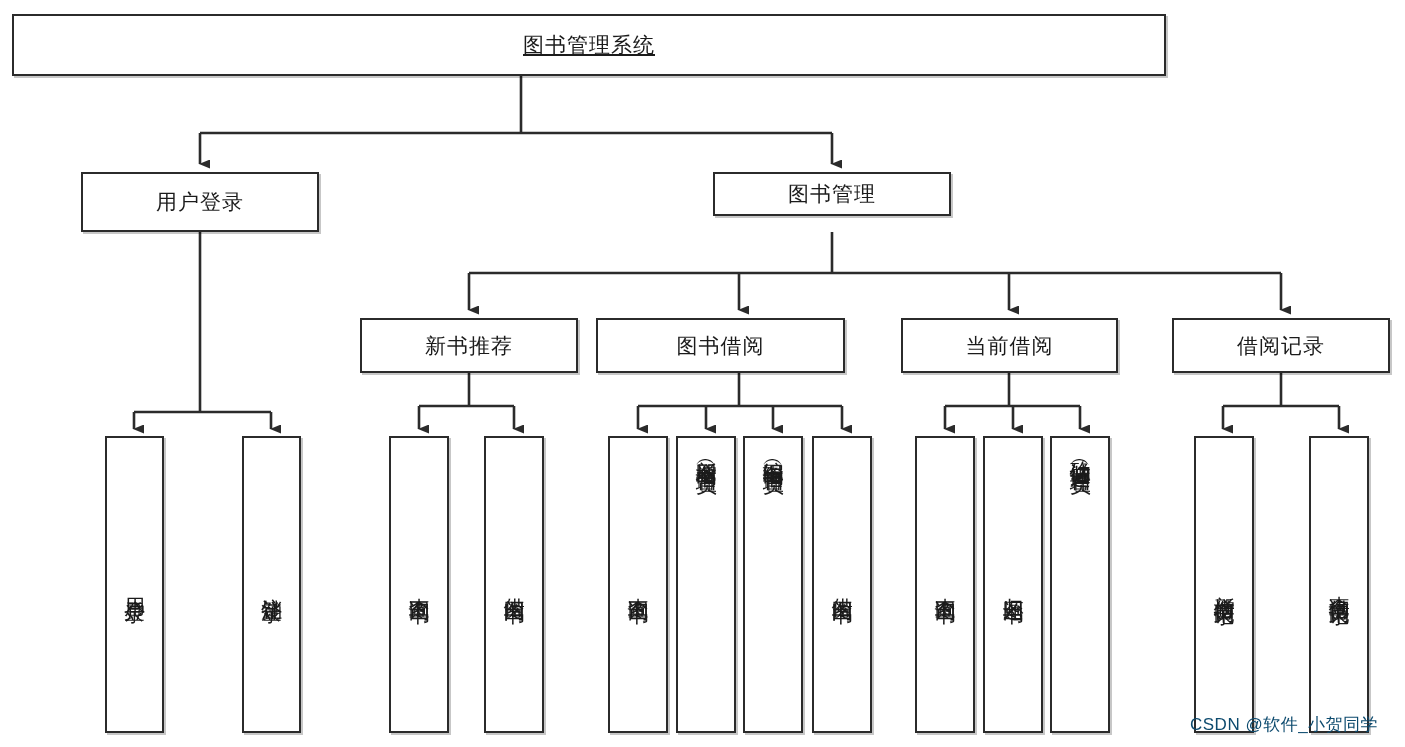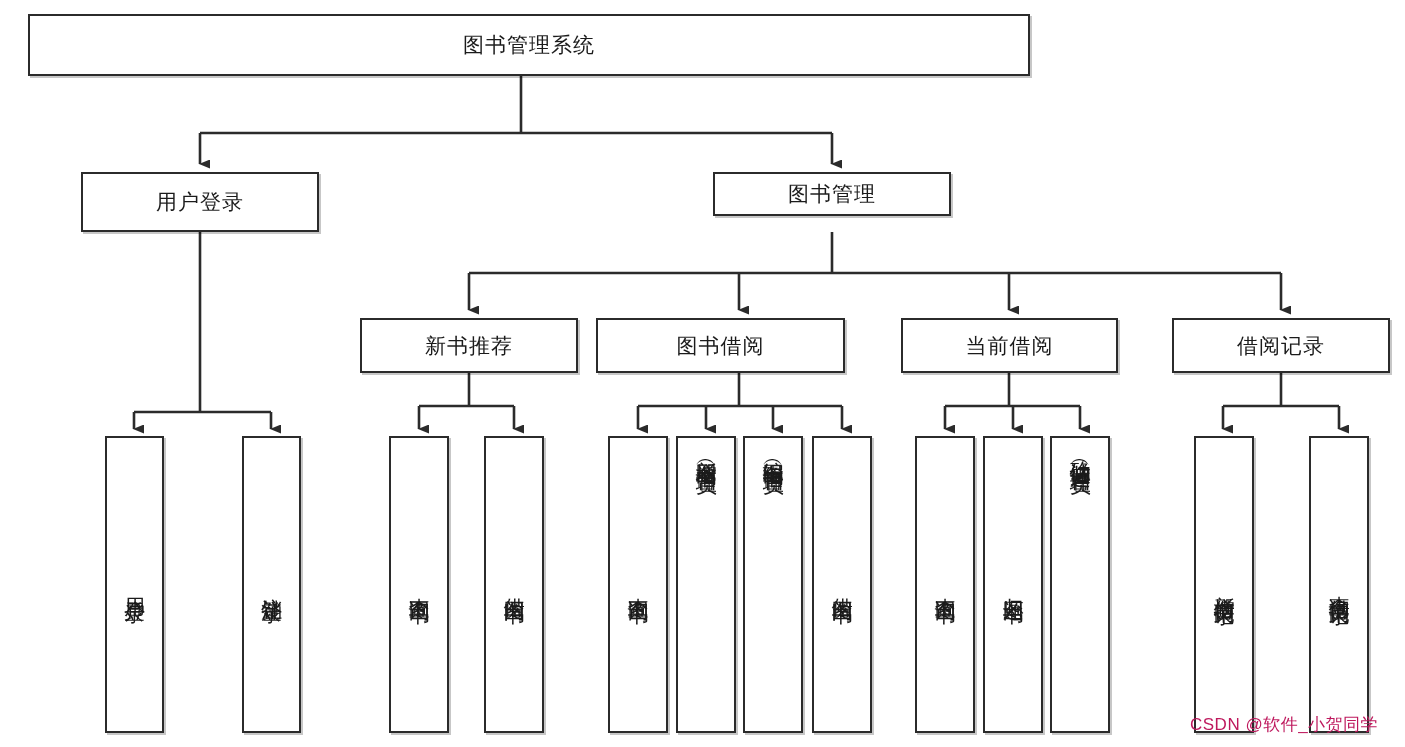--- a/index.html
+++ b/index.html
@@ -59,21 +59,21 @@
   }
   .node-v.v-center {
     align-items: center;
     padding-top: 0;
   }
   #watermark {
     position: absolute;
     left: 1190px;
     top: 713px;
     font-size: 17px;
-    color: #be185d;
+    color: #0c4a6e;
     white-space: nowrap;
     z-index: 5;
     letter-spacing: 0.5px;
   }
 </style>
 </head>
 <body>
 
 <div id="diagram-root">
 
@@ -120,21 +120,21 @@
       <path d="M1013,406 L1013,429" marker-end="url(#arrowhead)"></path>
       <path d="M1080,406 L1080,429" marker-end="url(#arrowhead)"></path>
 
       <path d="M1281,373 L1281,406"></path>
       <path d="M1223,406 L1339,406"></path>
       <path d="M1223,406 L1223,429" marker-end="url(#arrowhead)"></path>
       <path d="M1339,406 L1339,429" marker-end="url(#arrowhead)"></path>
     </g>
   </svg>
 
-  <div class="node node-h" style="left:28px; top:14px; width:1002px; height:62px;">
+  <div class="node node-h" style="left:12px; top:14px; width:1154px; height:62px;text-decoration:underline;">
     <span class="node-label">图书管理系统</span>
   </div>
 
   <div class="node node-h" style="left:81px; top:172px; width:238px; height:60px;">
     <span class="node-label">用户登录</span>
   </div>
   <div class="node node-h" style="left:713px; top:172px; width:238px; height:44px;">
     <span class="node-label">图书管理</span>
   </div>
 

